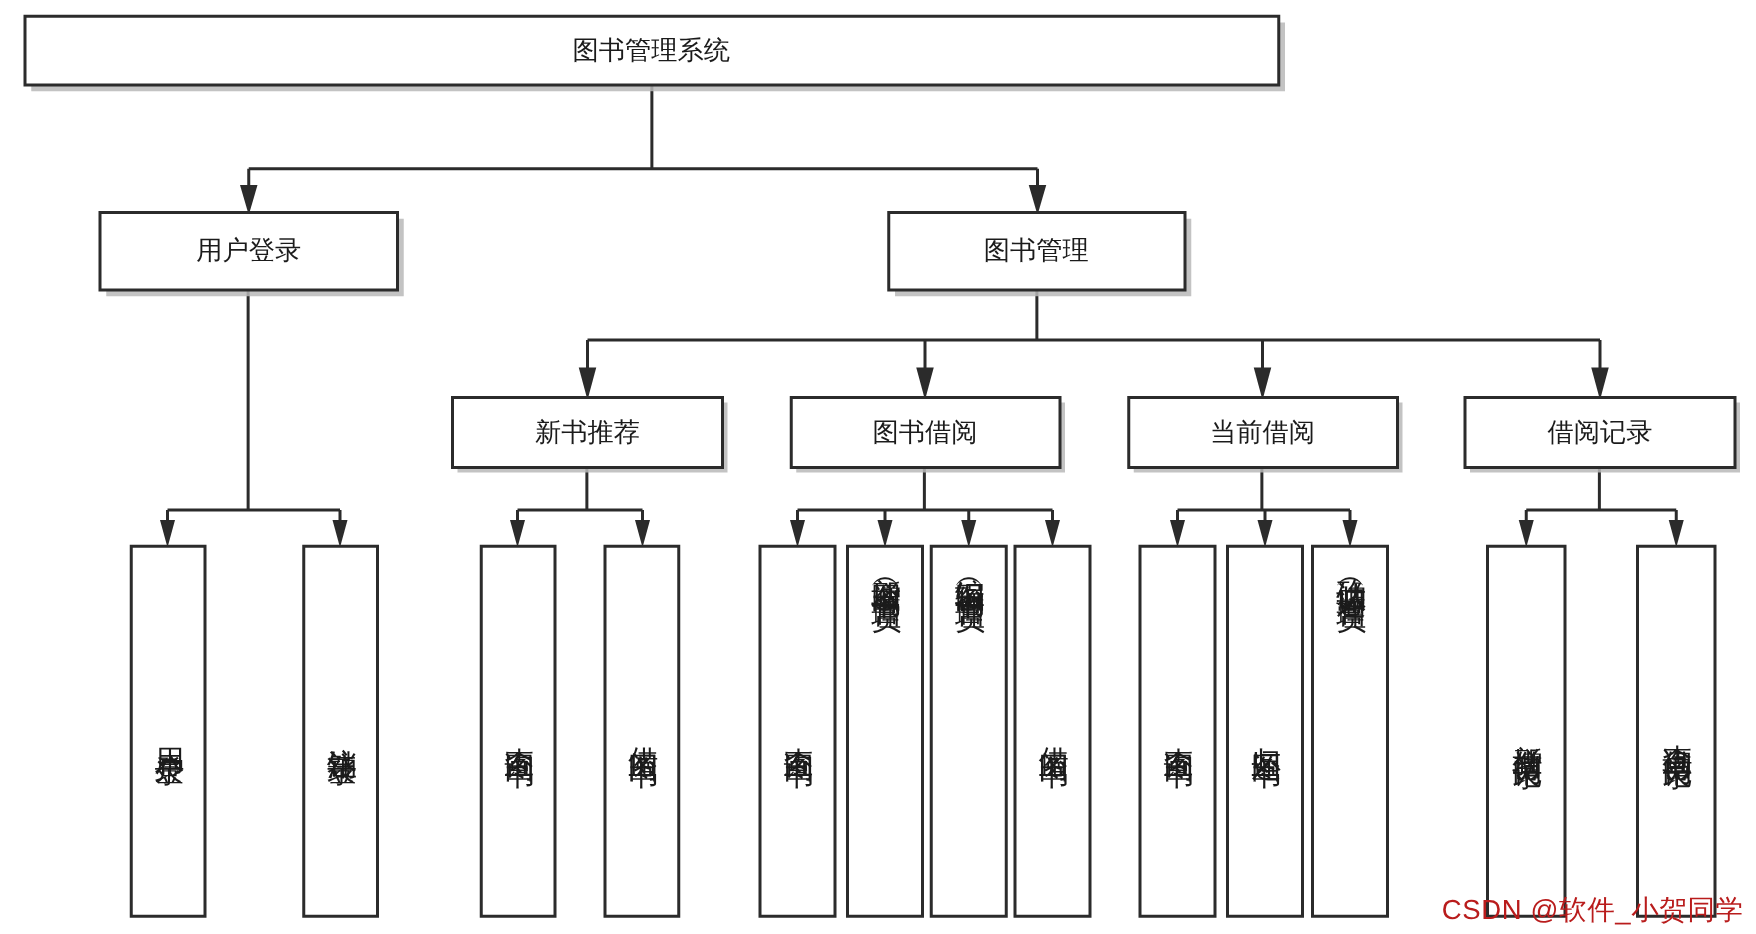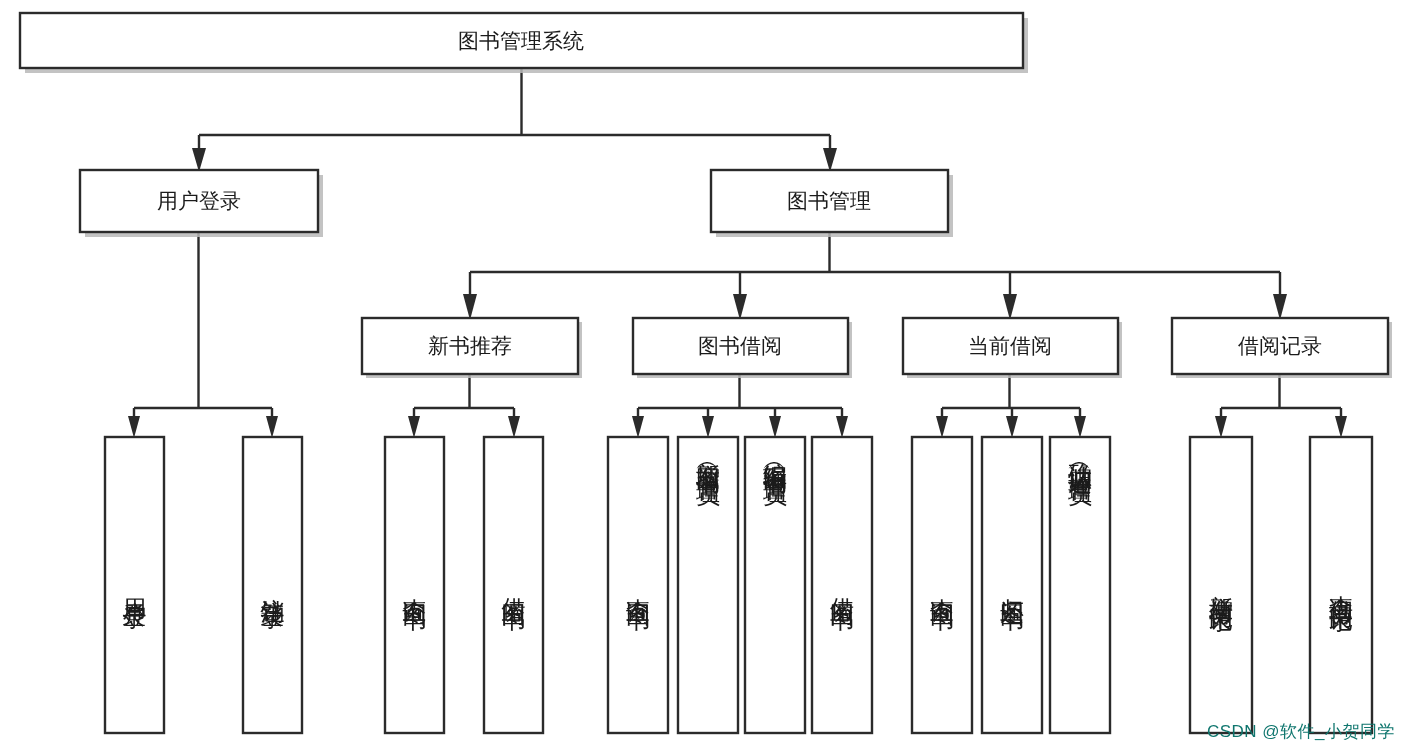--- a/index.html
+++ b/index.html
@@ -70,22 +70,22 @@
     display: flex;
     align-items: center;
     justify-content: center;
     pointer-events: none;
   }
   .watermark {
     position: absolute;
     right: 10px;
     bottom: 4px;
     font-family: "Liberation Sans", "DejaVu Sans", sans-serif;
-    font-size: 17px;
-    color: #0f766e;
+    font-size: 22px;
+    color: #b91c1c;
     white-space: nowrap;
     letter-spacing: 0.5px;
   }
 </style>
 </head>
 <body>
 
 <div id="diagram-root">
 
   <svg id="tree-svg" viewBox="0 0 1405 747">

